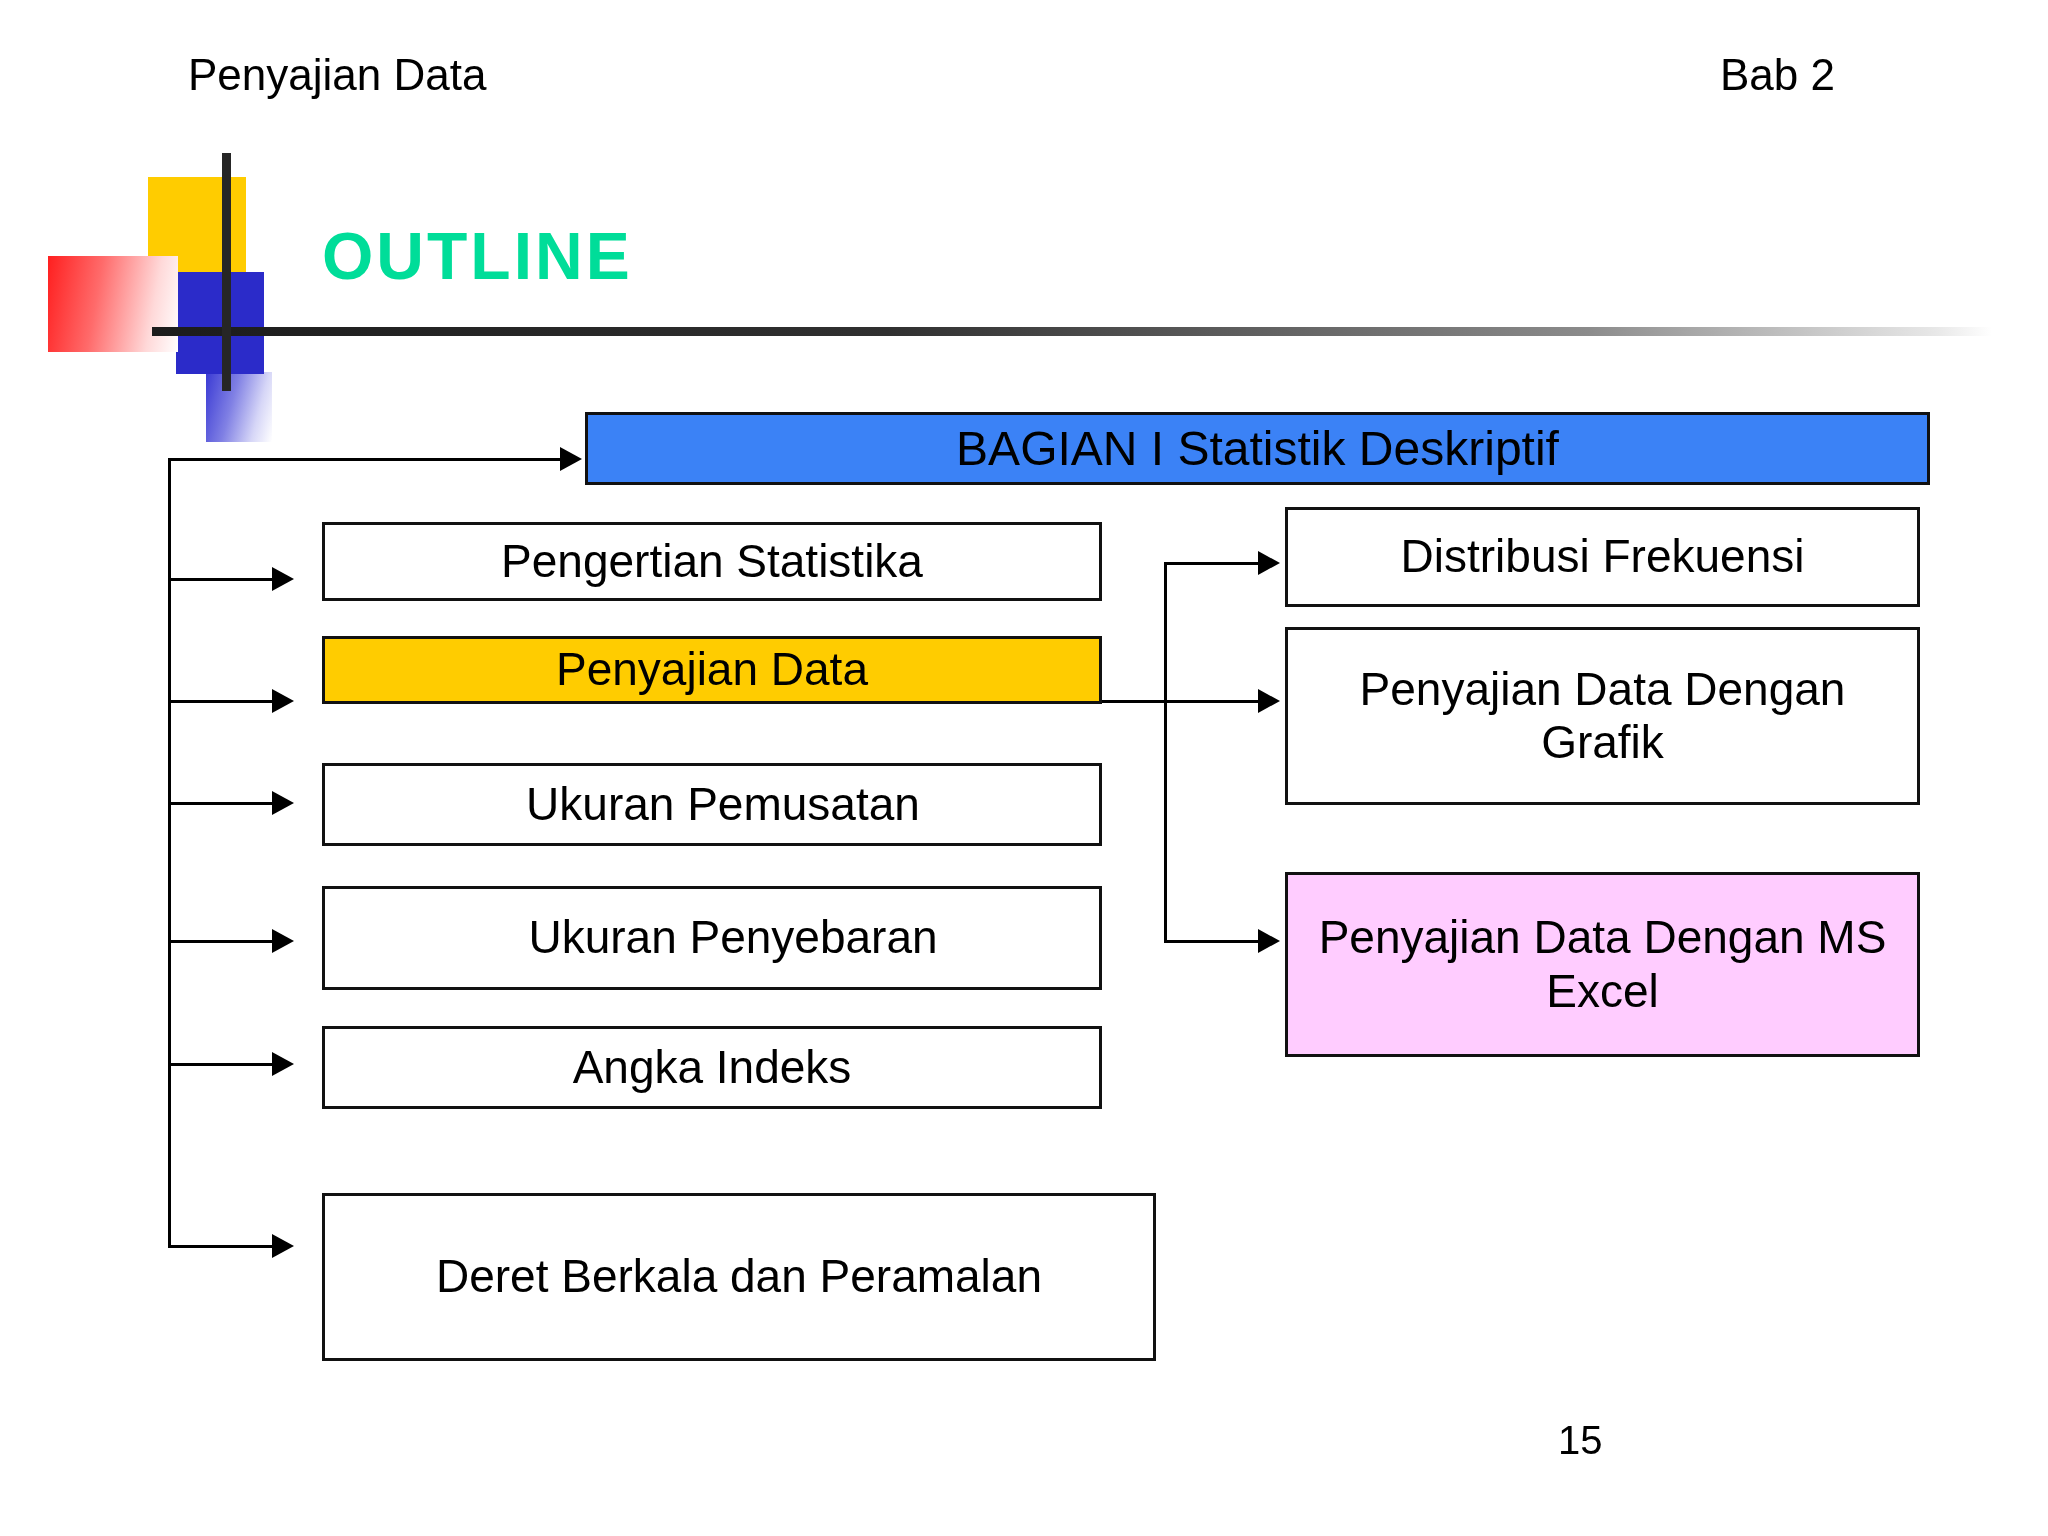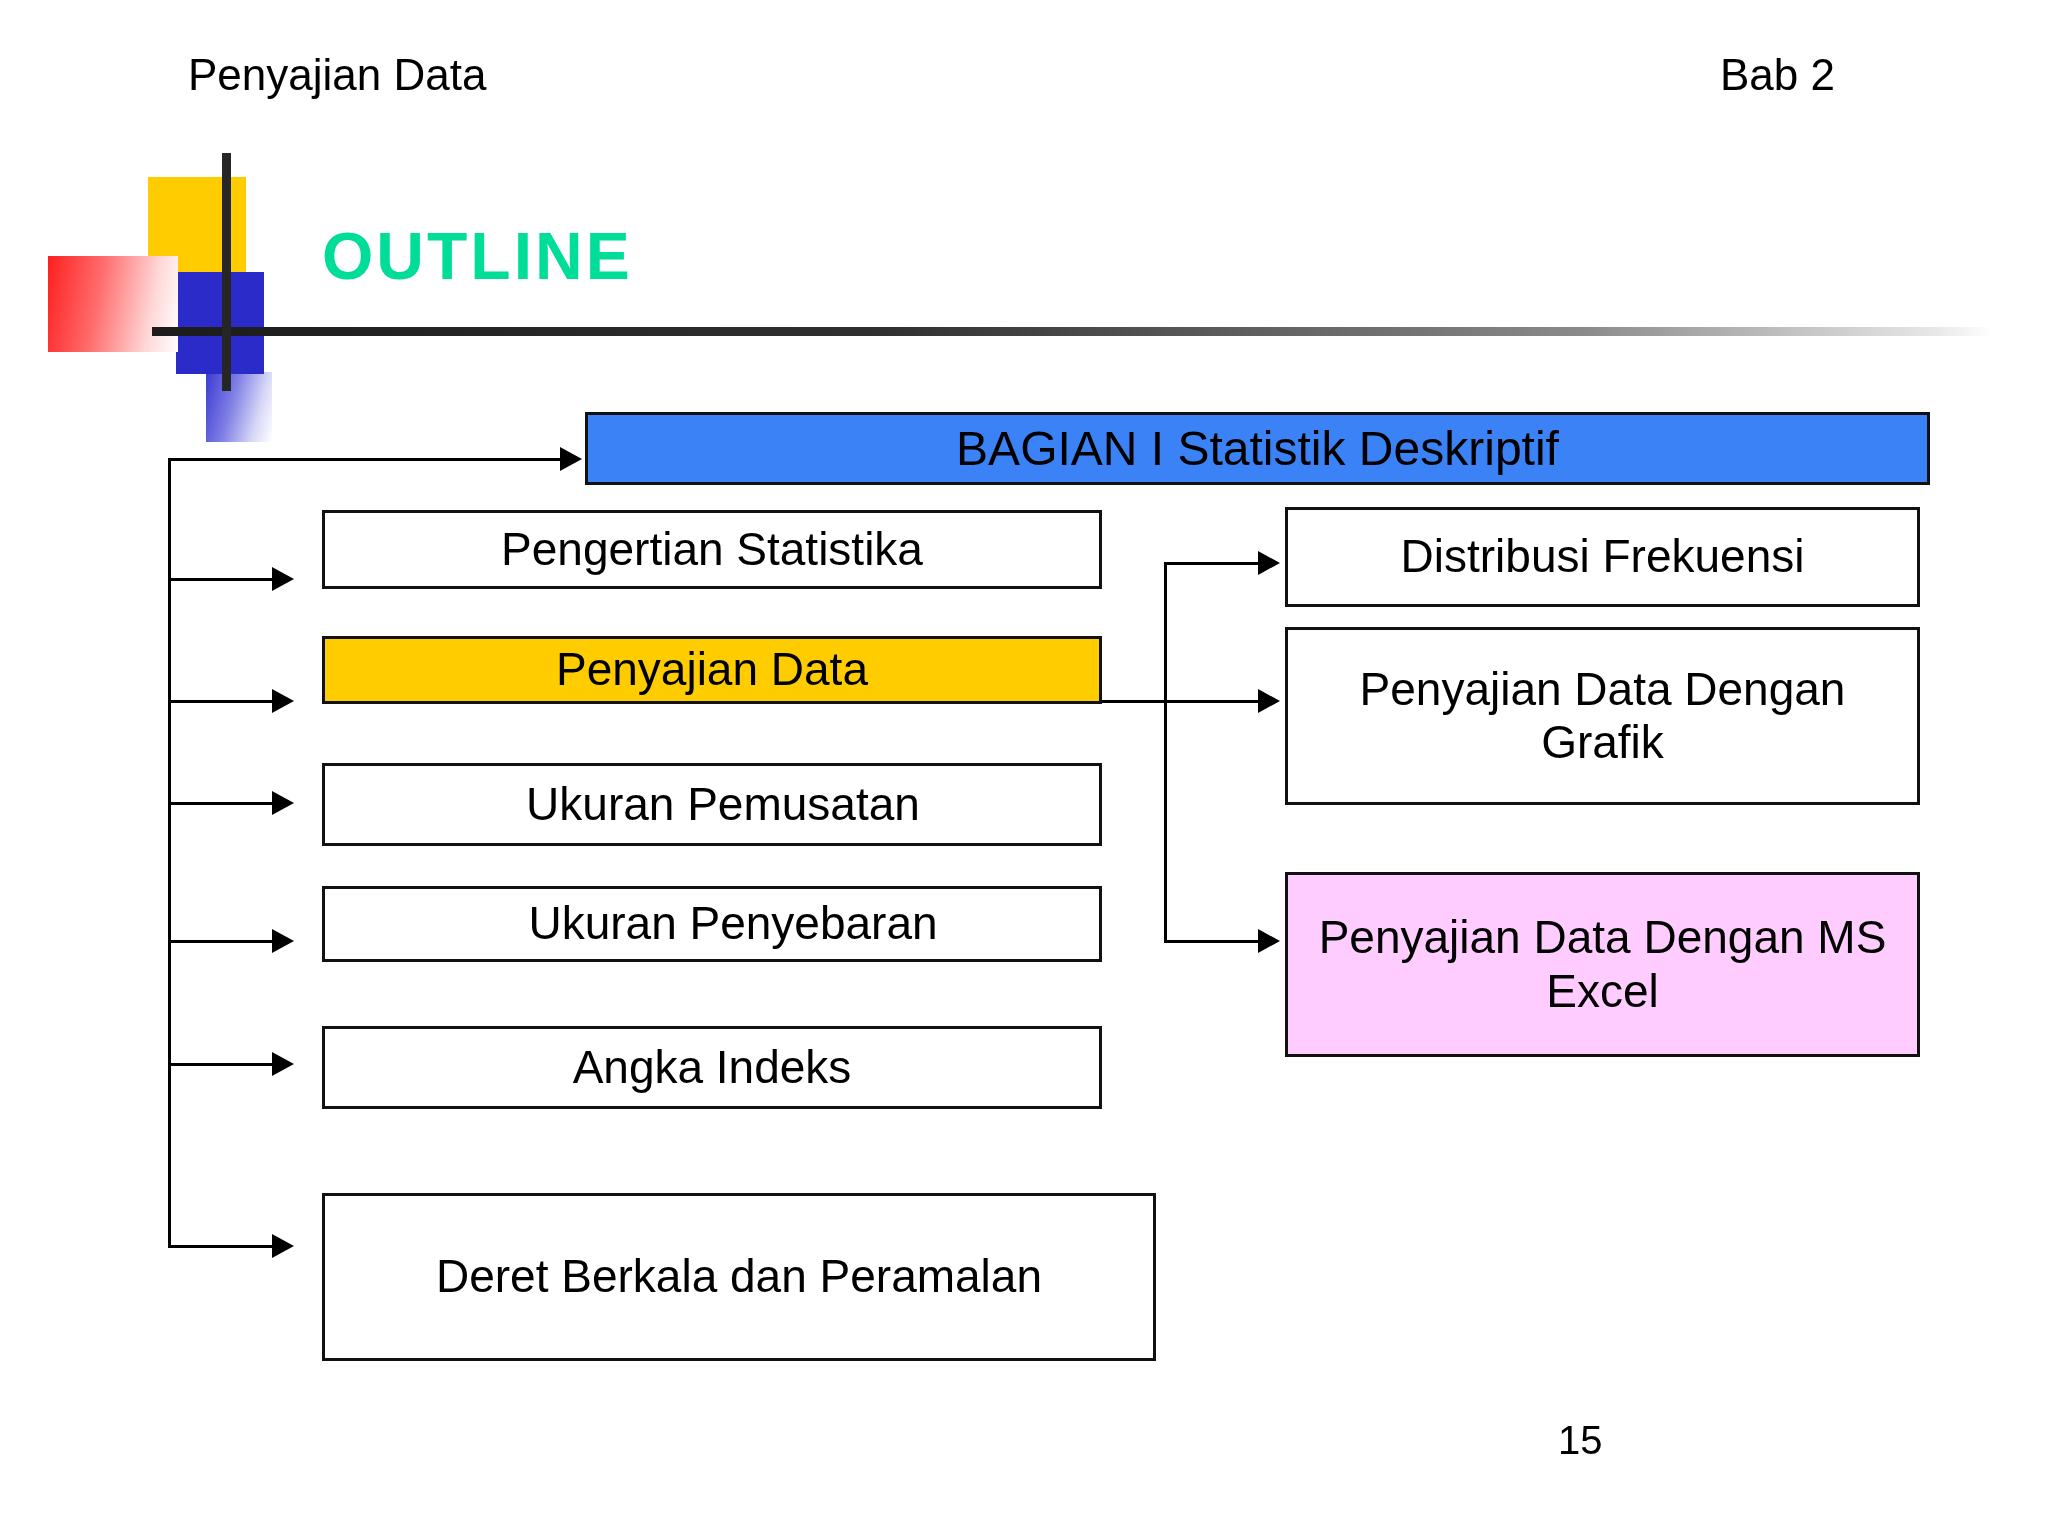--- a/index.html
+++ b/index.html
@@ -166,27 +166,27 @@
   <div class="deco-blue-tail"></div>
   <div class="deco-blue"></div>
   <div class="deco-red"></div>
   <div class="deco-hline"></div>
   <div class="deco-vline"></div>
 
   <div class="outline-title">OUTLINE</div>
 
   <div class="box header-blue" style="left:585px; top:412px; width:1345px; height:73px;">BAGIAN  I  Statistik Deskriptif</div>
 
-  <div class="box" style="left:322px; top:510px; width:780px; height:79px;">Pengertian Statistika</div>
+  <div class="box" style="left:322px; top:522px; width:780px; height:79px;">Pengertian Statistika</div>
 
   <div class="box hl-yellow" style="left:322px; top:636px; width:780px; height:68px;">Penyajian Data</div>
 
   <div class="box" style="left:322px; top:763px; width:780px; height:83px;padding-left:28px;">Ukuran Pemusatan</div>
 
-  <div class="box" style="left:322px; top:886px; width:780px; height:76px;padding-left:48px;">Ukuran Penyebaran</div>
+  <div class="box" style="left:322px; top:886px; width:780px; height:104px;padding-left:48px;">Ukuran Penyebaran</div>
 
   <div class="box" style="left:322px; top:1026px; width:780px; height:83px;">Angka Indeks</div>
 
   <div class="box" style="left:322px; top:1193px; width:834px; height:168px;">Deret Berkala dan Peramalan</div>
 
   <div class="box" style="left:1285px; top:507px; width:635px; height:100px;">Distribusi Frekuensi</div>
 
   <div class="box" style="left:1285px; top:627px; width:635px; height:178px;">Penyajian Data Dengan Grafik</div>
 
   <div class="box hl-pink" style="left:1285px; top:872px; width:635px; height:185px;">Penyajian Data Dengan MS Excel</div>

